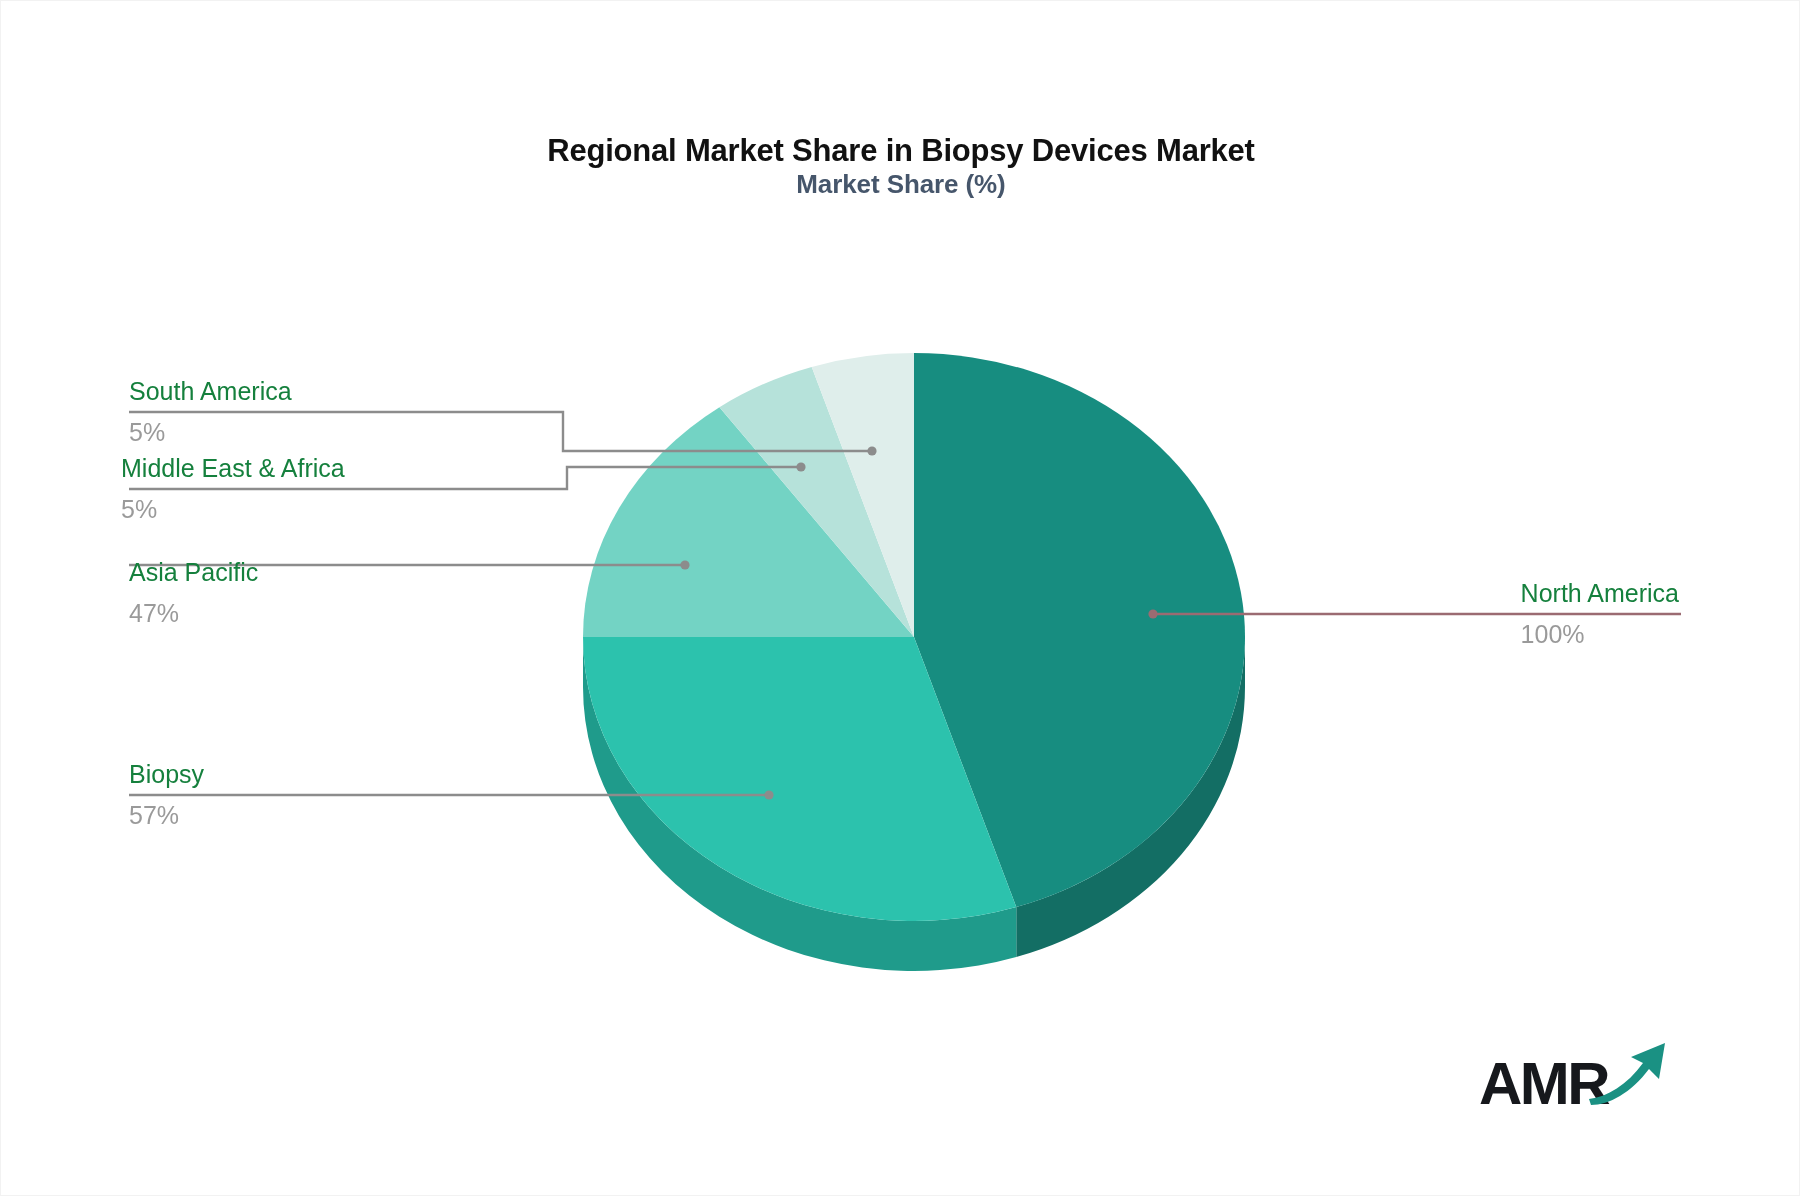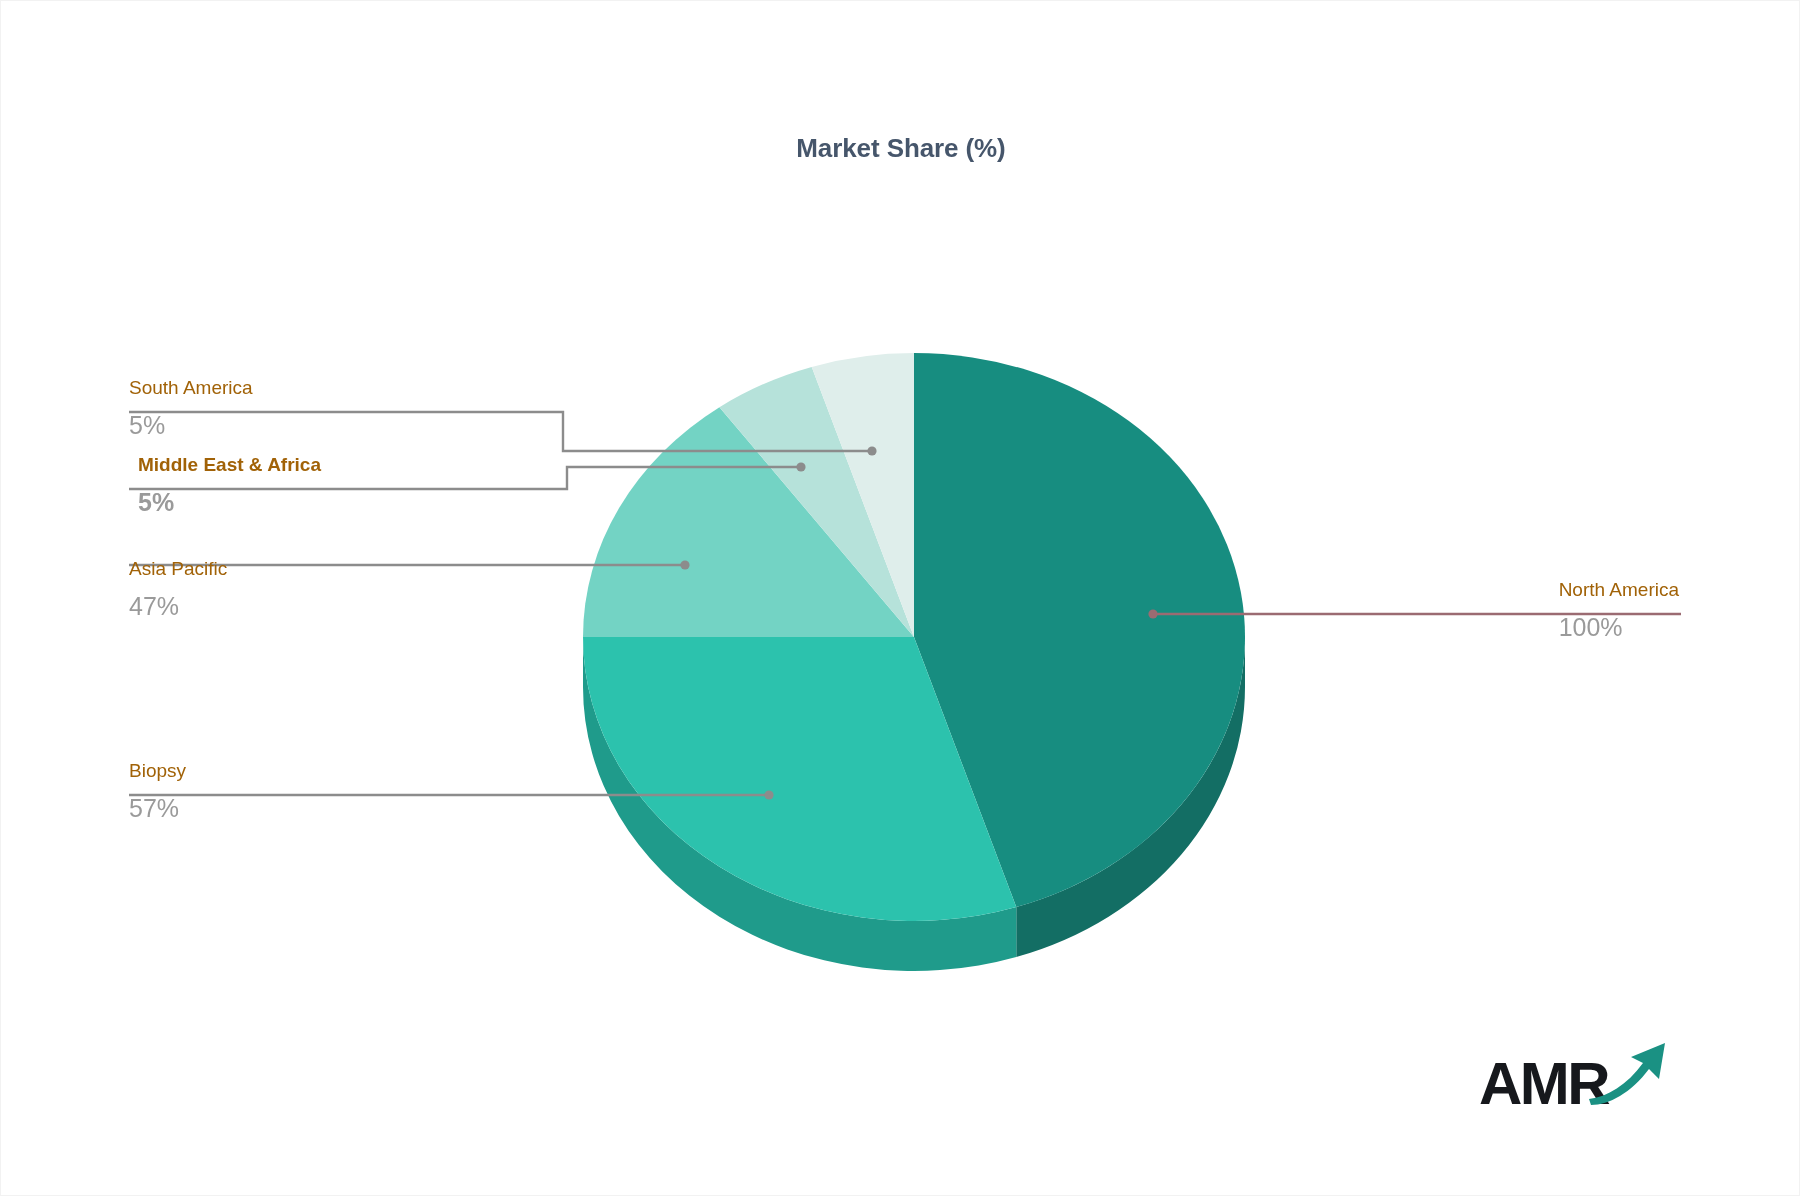--- a/index.html
+++ b/index.html
@@ -52,22 +52,22 @@
     height: 1196px;
     pointer-events: none;
   }
 
   
   .callout {
     position: absolute;
     font-family: "Liberation Sans", "DejaVu Sans", sans-serif;
   }
   .callout .cl-name {
-    font-size: 19px;
-    color: #a16207;
+    font-size: 25px;
+    color: #15803d;
     white-space: nowrap;
     line-height: 1.25;
     padding-bottom: 4px;
   }
   .callout .cl-value {
     font-size: 25px;
     color: #9a9a9a;
     white-space: nowrap;
     line-height: 1.25;
     padding-top: 6px;
@@ -94,20 +94,21 @@
     font-family: "Liberation Sans", "DejaVu Sans", sans-serif;
   }
   #amr-logo svg { position: absolute; left: 108px; top: 6px; }
 </style>
 </head>
 <body>
 
 <div id="chart-canvas">
 
   <div class="title-block">
+    <div class="chart-title">Regional Market Share in Biopsy Devices Market</div>
     <div class="chart-subtitle">Market Share (%)</div>
   </div>
 
   <svg id="pie-svg" viewBox="0 0 1800 1196">
 
     <g>
         <path d="M 1244 636 A 331 284 0 0 1 1015.2846251381076 906.1000506278235
        L 1015.2846251381076 956.1000506278235 A 331 284 0 0 0 1244 686 Z" fill="#136e64"></path>
         <path d="M 1015.2846251381076 906.1000506278235 A 331 284 0 0 1 582 636
        L 582 686 A 331 284 0 0 0 1015.2846251381076 956.1000506278235 Z" fill="#1f9b8b"></path>
@@ -137,21 +138,21 @@
       <path stroke="#8c8c8c" d="M 768 794 L 128 794"></path>
       <circle cx="768" cy="794" r="4.6" fill="#8c8c8c"></circle>
     </g>
   </svg>
 
   <div class="callout left" style="left:128px; top:375px;">
     <div class="cl-name">South America</div>
     <div class="cl-value">5%</div>
   </div>
 
-  <div class="callout left" style="left:137px; top:452px;font-weight:bold;">
+  <div class="callout left" style="left:120px; top:452px;">
     <div class="cl-name">Middle East &amp; Africa</div>
     <div class="cl-value">5%</div>
   </div>
 
   <div class="callout left" style="left:128px; top:556px;">
     <div class="cl-name">Asia Pacific</div>
     <div class="cl-value">47%</div>
   </div>
 
   <div class="callout left" style="left:128px; top:758px;">

